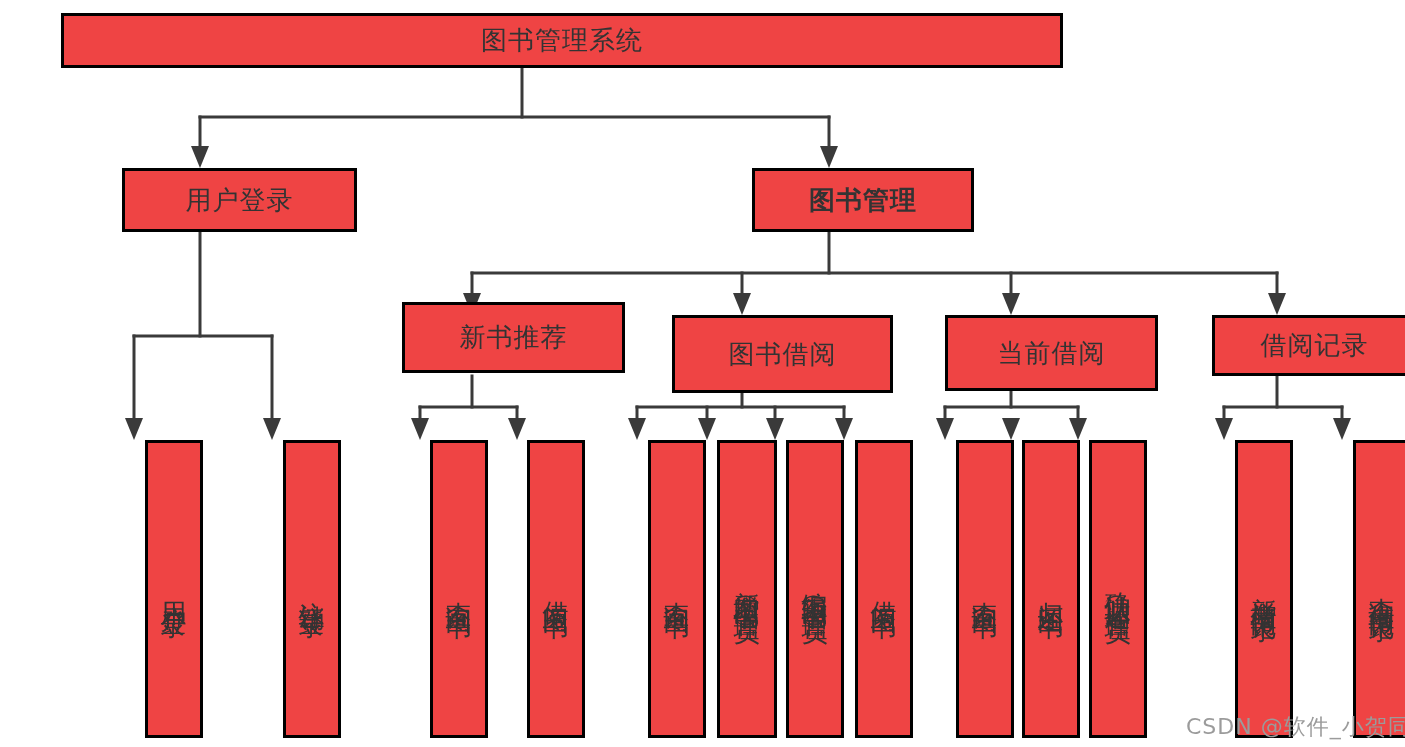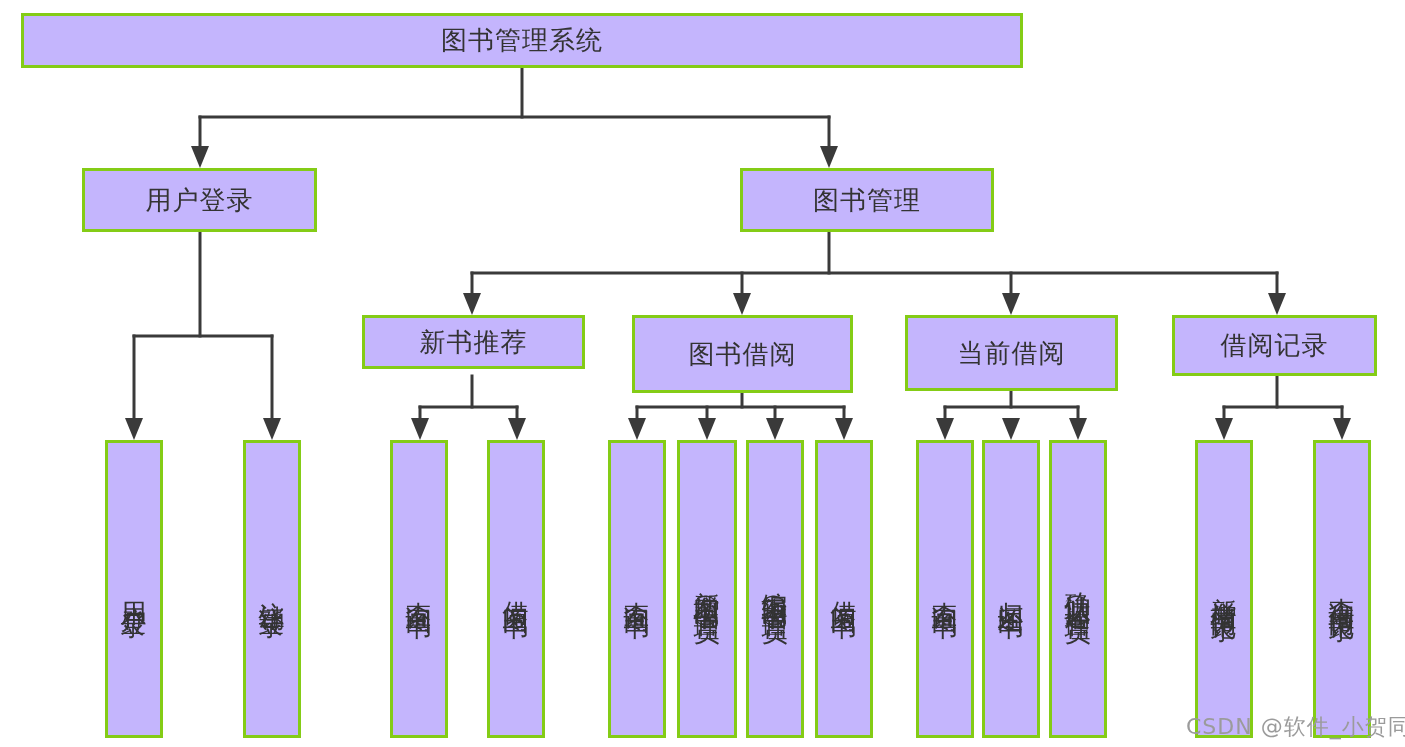--- a/index.html
+++ b/index.html
@@ -12,45 +12,46 @@
     overflow: hidden;
   }
   .connectors {
     position: absolute;
     left: 0; top: 0;
     width: 1405px; height: 747px;
   }
   .box {
     position: absolute;
     box-sizing: border-box;
-    border: 3px solid #84cc16;
-    background: #c4b5fd;
+    border: 3px solid #000000;
+    background: #ef4444;
     color: #333333;
     display: flex;
     align-items: center;
     justify-content: center;
     font-size: 26px;
     letter-spacing: 1px;
     white-space: nowrap;
     z-index: 2;
+    margin-left: 40px;
   }
   .leaf { font-size: 26px; }
   .leaf .vtext {
     writing-mode: vertical-rl;
     text-orientation: mixed;
     letter-spacing: 4px;
     line-height: 1;
   }
   
   .n-root { left: 21px;  top: 13px;  width: 1002px; height: 55px; }
   
   .n-l1a  { left: 82px;  top: 168px; width: 235px; height: 64px; }
-  .n-l1b  { left: 740px; top: 168px; width: 254px; height: 64px; }
-  
-  .n-l2a  { left: 362px;  top: 315px; width: 223px; height: 54px; }
+  .n-l1b  { left: 712px; top: 168px; width: 222px; height: 64px; font-weight: bold; }
+  
+  .n-l2a  { left: 362px;  top: 302px; width: 223px; height: 71px; }
   .n-l2b  { left: 632px;  top: 315px; width: 221px; height: 78px; }
   .n-l2c  { left: 905px;  top: 315px; width: 213px; height: 76px; }
   .n-l2d  { left: 1172px; top: 315px; width: 205px; height: 61px; }
   
   .n-g1a { left: 105px;  top: 440px; width: 58px; height: 298px; }
   .n-g1b { left: 243px;  top: 440px; width: 58px; height: 298px; }
   .n-g2a { left: 390px;  top: 440px; width: 58px; height: 298px; }
   .n-g2b { left: 487px;  top: 440px; width: 58px; height: 298px; }
   .n-g3a { left: 608px;  top: 440px; width: 58px; height: 298px; }
   .n-g3b { left: 677px;  top: 440px; width: 60px; height: 298px; }

